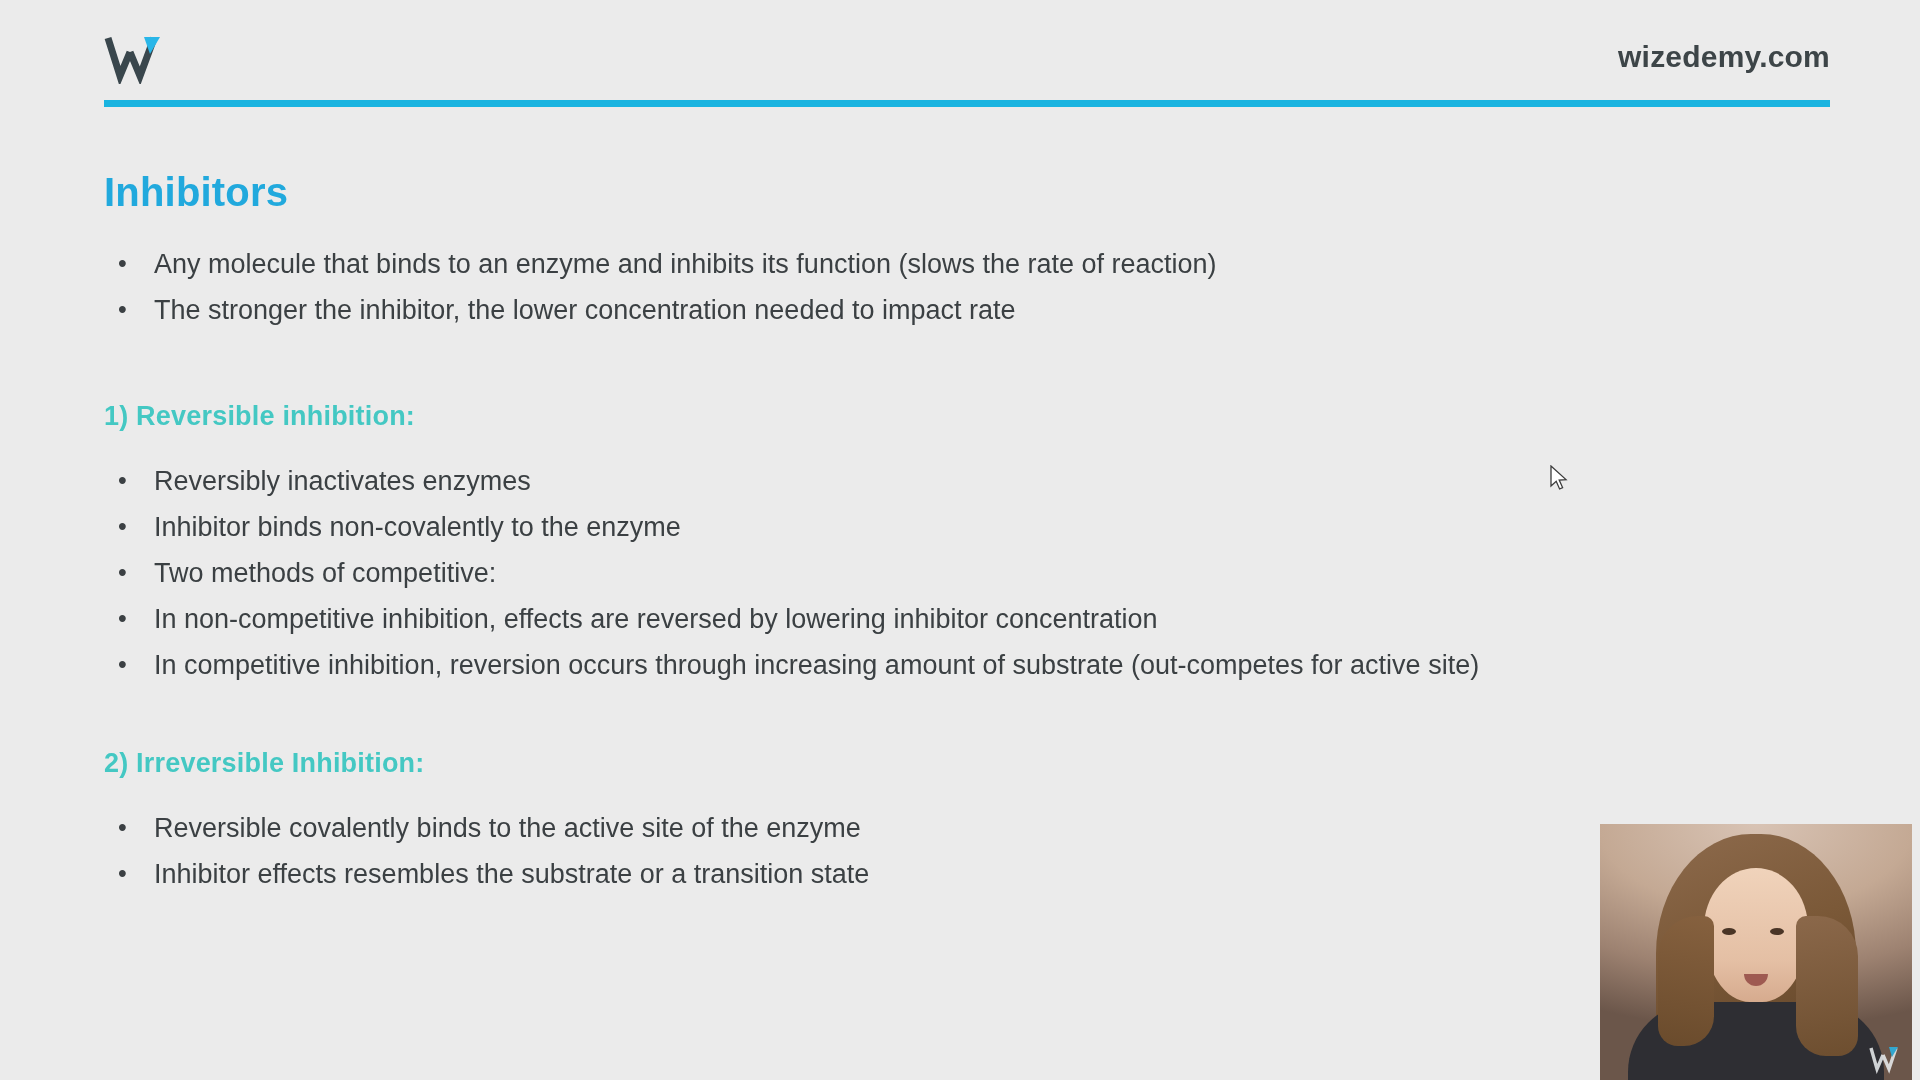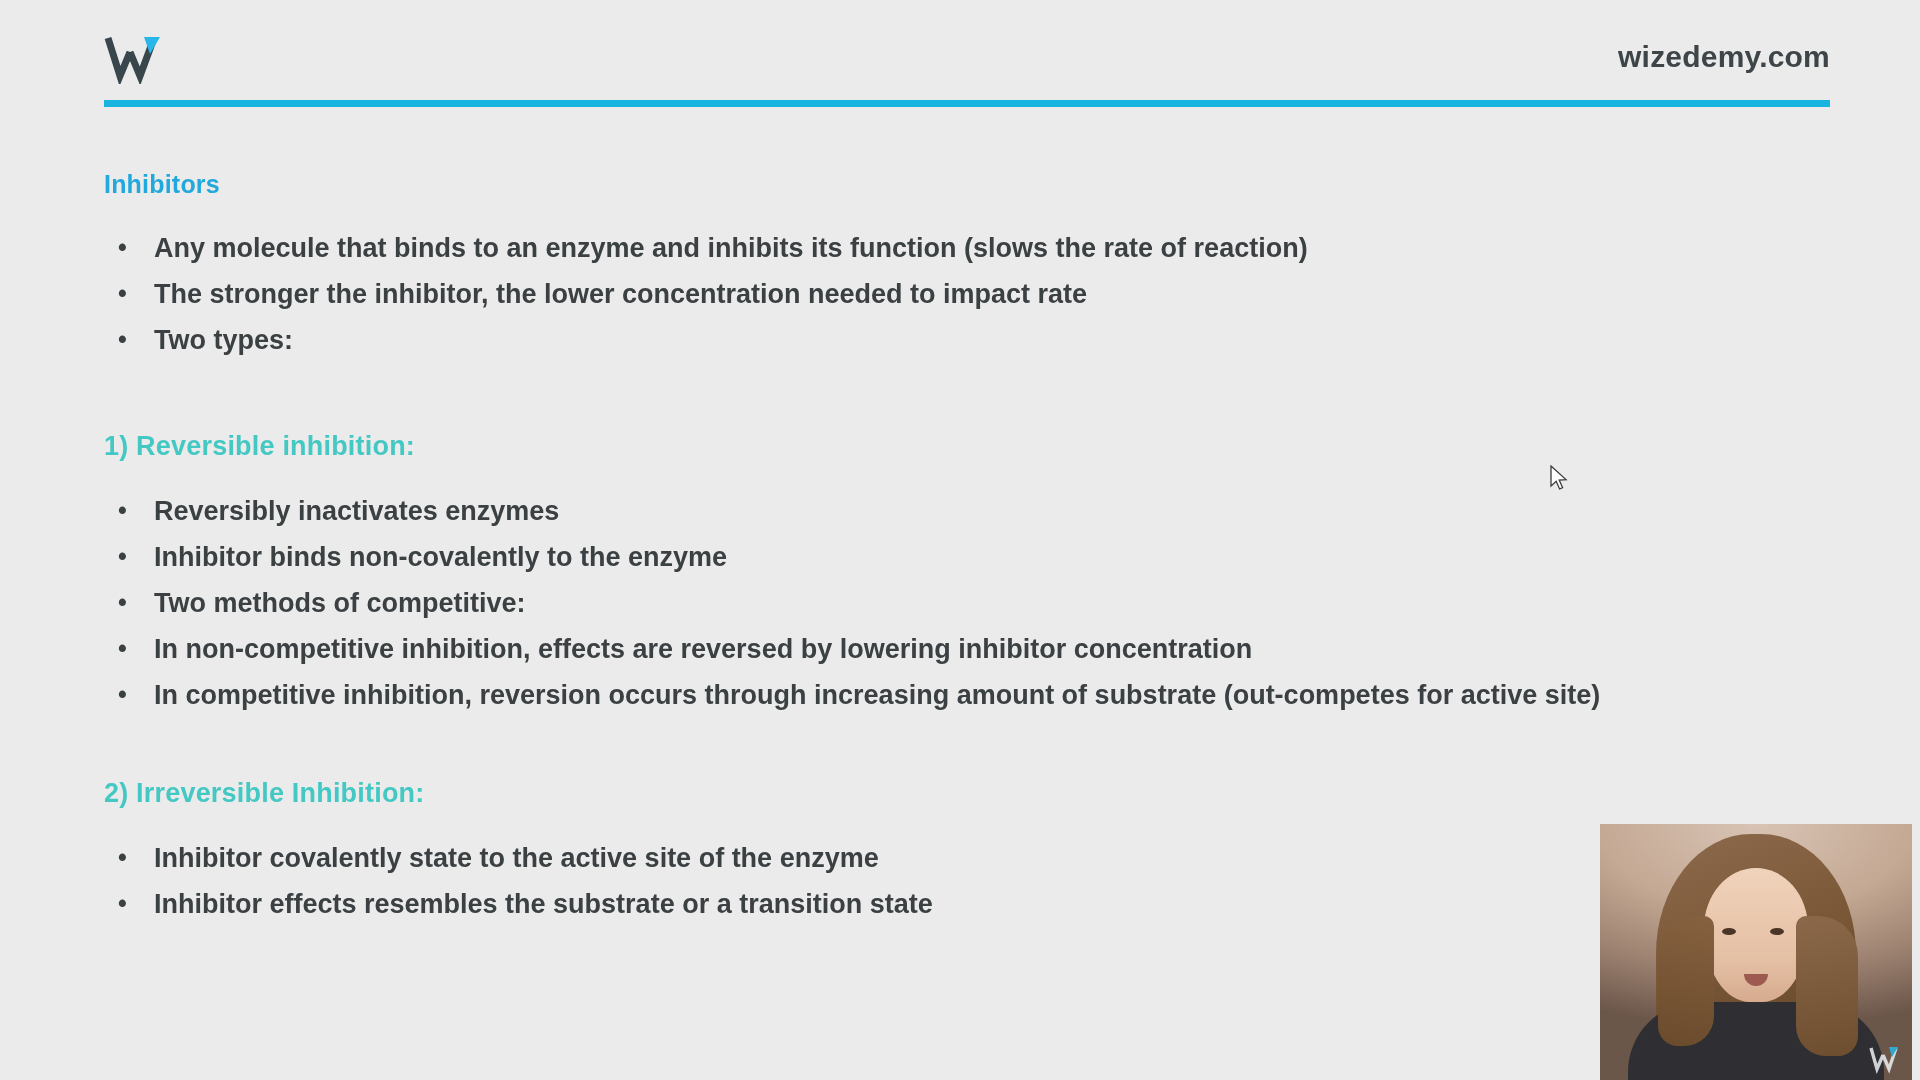--- a/index.html
+++ b/index.html
@@ -69,40 +69,39 @@
   
   .content {
     position: absolute;
     left: 104px;
     top: 170px;
     width: 1740px;
   }
 
   h1.section-title {
     margin: 0;
-    font-size: 25px;
+    font-size: 40px;
     font-weight: bold;
     color: #21a9dd;
     letter-spacing: 0.2px;
   }
 
   ul.bullets {
     margin: 26px 0 0 0;
     padding: 0;
     list-style: none;
   }
 
   ul.bullets li {
     position: relative;
     padding-left: 50px;
     font-size: 27px;
     line-height: 46px;
     color: #3b4043;
     white-space: nowrap;
-    font-weight: bold;
   }
 
   ul.bullets li::before {
     content: "\2022";
     position: absolute;
     left: 14px;
     top: -1px;
     font-size: 25px;
     color: #3b4043;
   }
@@ -235,41 +234,40 @@
     </div>
     <div class="header-rule"></div>
 
     <div class="content">
 
       <h1 class="section-title">Inhibitors</h1>
 
       <ul class="bullets">
         <li>Any molecule that binds to an enzyme and inhibits its function (slows the rate of reaction)</li>
         <li>The stronger the inhibitor, the lower concentration needed to impact rate</li>
-        <li>Two types:</li>
       </ul>
 
       <div class="gap-a"></div>
 
       <h2 class="subsection-title">1) Reversible inhibition:</h2>
 
       <ul class="bullets">
         <li>Reversibly inactivates enzymes</li>
         <li>Inhibitor binds non-covalently to the enzyme</li>
         <li>Two methods of competitive:</li>
         <li>In non-competitive inhibition, effects are reversed by lowering inhibitor concentration</li>
         <li>In competitive inhibition, reversion occurs through increasing amount of substrate (out-competes for active site)</li>
       </ul>
 
       <div class="gap-c"></div>
 
       <h2 class="subsection-title">2) Irreversible Inhibition:</h2>
 
       <ul class="bullets">
-        <li>Inhibitor covalently state to the active site of the enzyme</li>
+        <li>Reversible covalently binds to the active site of the enzyme</li>
         <li>Inhibitor effects resembles the substrate or a transition state</li>
       </ul>
 
     </div>
   </div>
 
   <div class="webcam">
     <div class="cam-bg"></div>
     <div class="cam-hair"></div>
     <div class="cam-body"></div>

